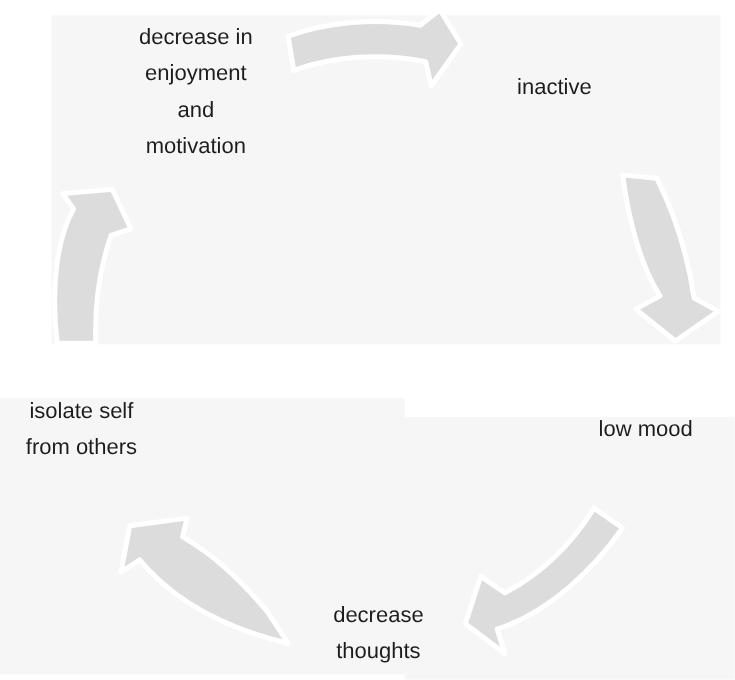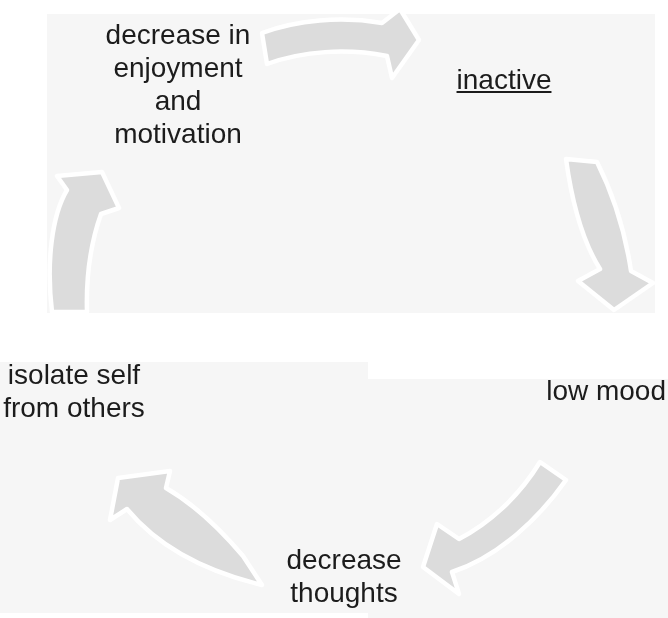--- a/index.html
+++ b/index.html
@@ -26,28 +26,28 @@
   }
   .arrows path {
     fill: var(--arrow-fill, #dcdcdc);
     stroke: var(--arrow-outline, #ffffff);
     stroke-width: 4.5;
     stroke-linejoin: round;
   }
   .label {
     position: absolute;
     color: var(--text, #1c1c1c);
-    font-size: 28px;
+    font-size: 20px;
     line-height: 33px;
     white-space: pre-line;
     text-align: center;
   }
   .label-decrease { left: 58px;  top: 18px;  width: 240px; }
-  .label-inactive { left: 404px; top: 63px;  width: 200px; text-decoration: underline; }
-  .label-lowmood  { left: 508px; top: 374px; width: 158px; text-align: right; }
+  .label-inactive { left: 404px; top: 63px;  width: 200px; }
+  .label-lowmood  { left: 508px; top: 374px; width: 158px; text-align: center; }
   .label-negative { left: 244px; top: 543px; width: 200px; }
   .label-isolate  { left: -26px; top: 358px; width: 200px; }
 </style>
 </head>
 <body>
 
 <div class="stage">
 
   <div class="panel panel-top"></div>
   <div class="panel panel-bl"></div>

